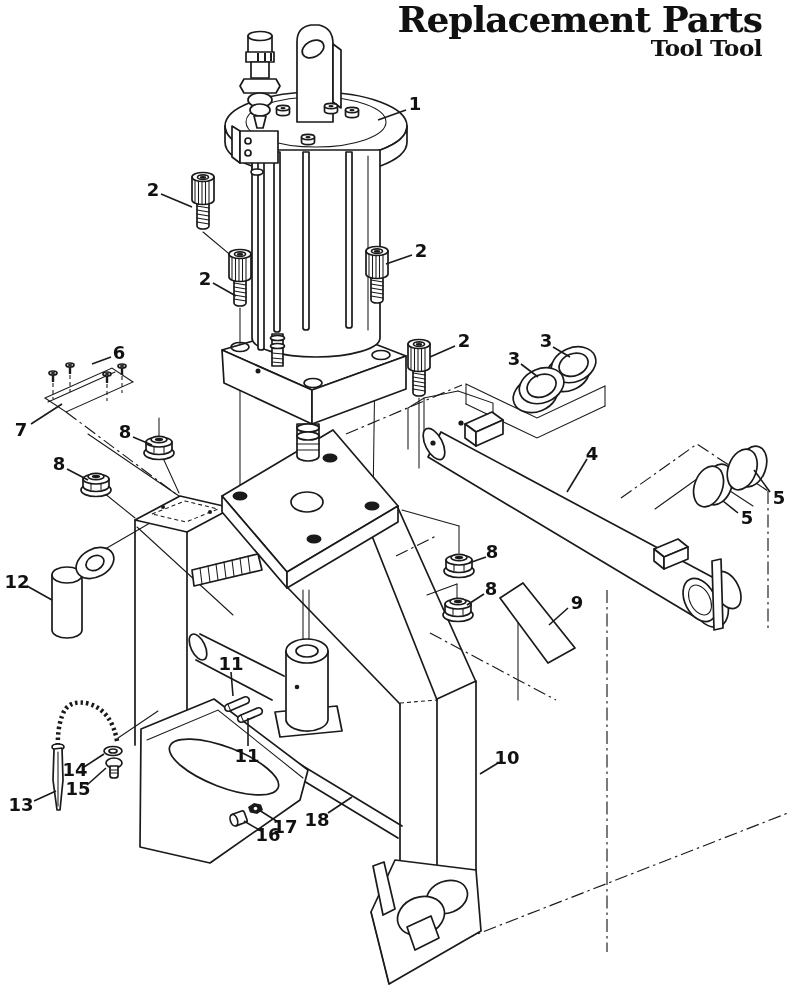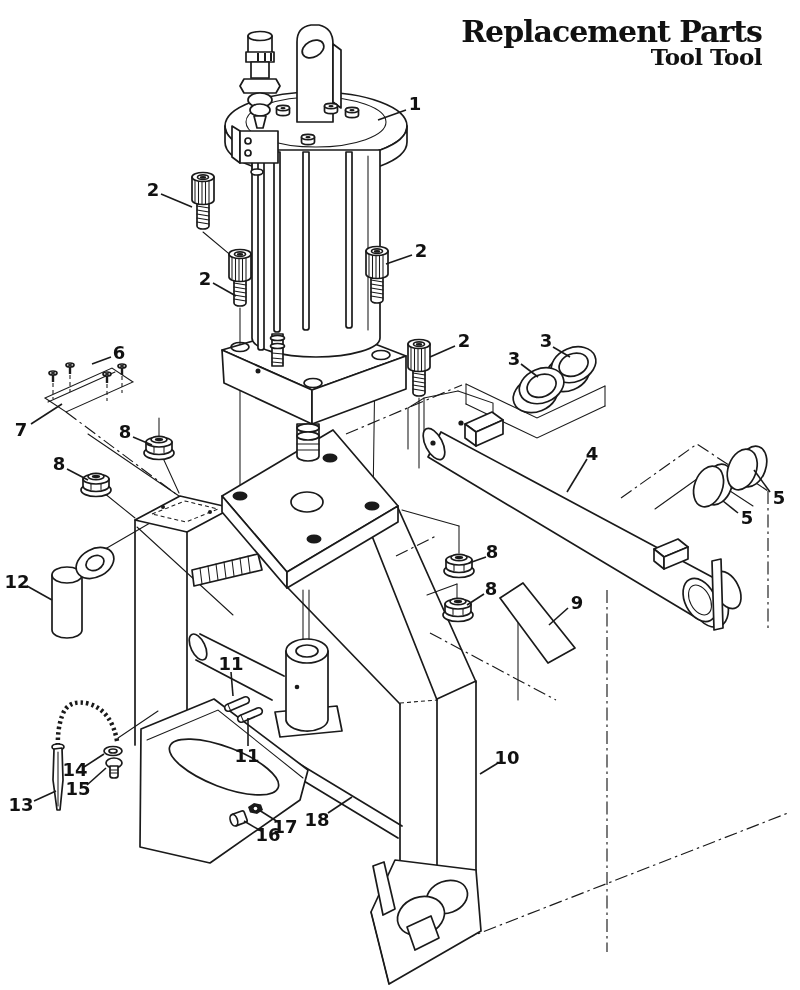--- a/index.html
+++ b/index.html
@@ -1,21 +1,21 @@
 <!DOCTYPE html>
 <html><head>
 <meta charset="utf-8">
 <style>
   html,body{margin:0;padding:0;background:#ffffff;}
   .page{position:relative;width:800px;height:990px;background:#ffffff;overflow:hidden;
         font-family:"Liberation Sans",sans-serif;}
   .title-block{position:absolute;top:2px;right:38px;text-align:right;color:#111;
                font-family:"DejaVu Serif",serif;font-weight:bold;line-height:0.98;}
   .title-line1{font-size:53px;letter-spacing:-2px;}
-  .title-line2{font-size:30px;letter-spacing:-1px;margin-top:15px;}
+  .title-line2{font-size:36px;letter-spacing:-1px;}
   .title-line3{font-size:23px;letter-spacing:-0.5px;}
   svg{position:absolute;top:0;left:0;}
   .ln{fill:none;stroke:#1a1a1a;stroke-width:1.7;stroke-linecap:round;stroke-linejoin:round;}
   .lnw{fill:#ffffff;stroke:#1a1a1a;stroke-width:1.7;stroke-linecap:round;stroke-linejoin:round;}
   .thin{fill:none;stroke:#1a1a1a;stroke-width:1.05;stroke-linecap:round;}
   .dash{fill:none;stroke:#1a1a1a;stroke-width:1.05;stroke-dasharray:4 3;}
   .phantom{fill:none;stroke:#1a1a1a;stroke-width:1.15;stroke-dasharray:13 4 2.5 4;}
   .dark{fill:#1a1a1a;stroke:none;}
   .leader{stroke:#1a1a1a;stroke-width:1.6;fill:none;}
   .callout-num{font-family:"DejaVu Sans",sans-serif;font-size:18px;font-weight:bold;

